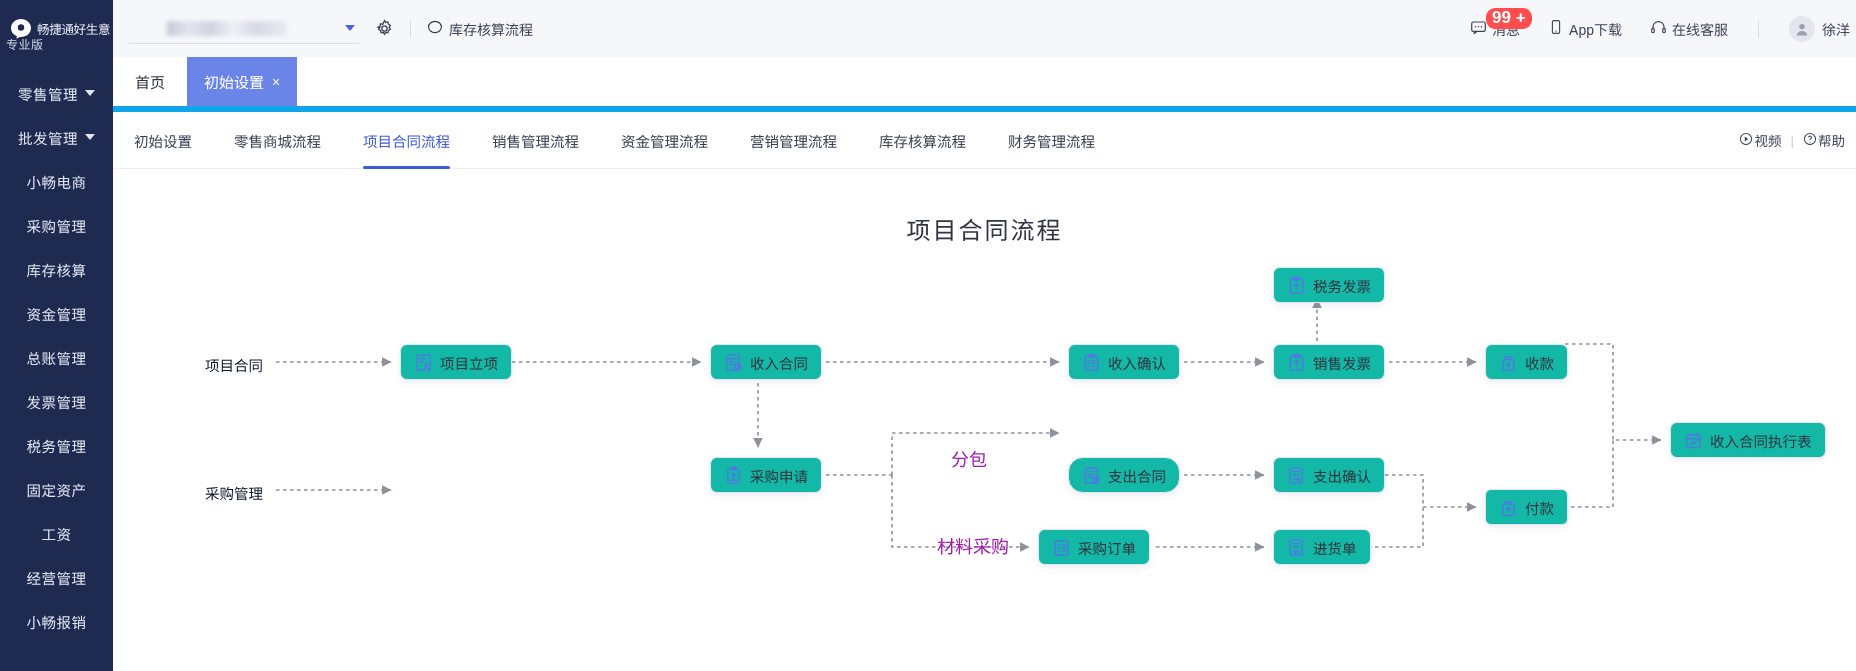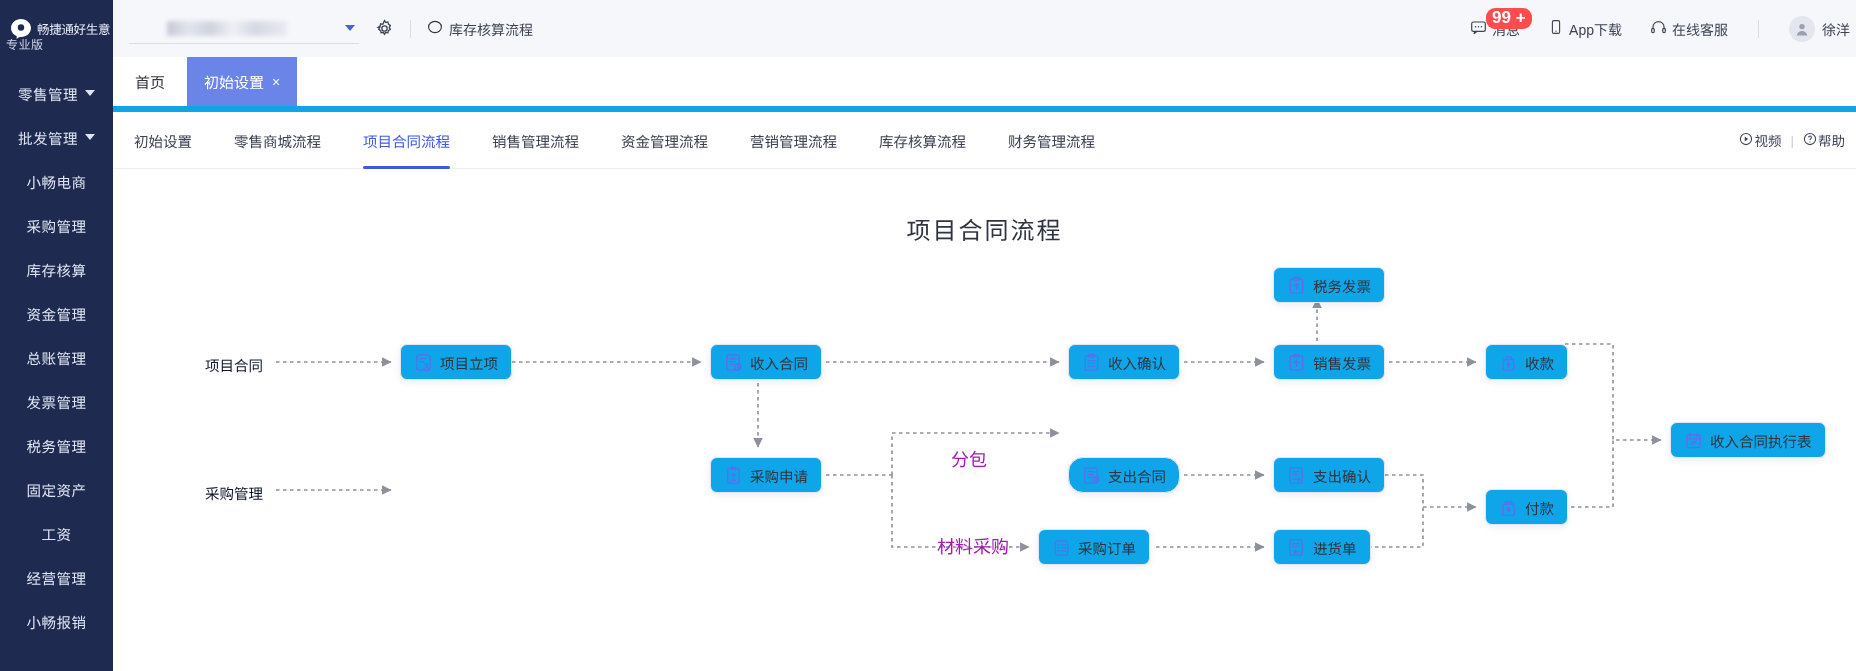--- a/index.html
+++ b/index.html
@@ -131,21 +131,21 @@
 
   
   .canvas { position:absolute; left:113px; top:169px; right:0; bottom:0; background:#fff; }
   .flow-title {
     position:absolute; left:0; right:0; top:42px; text-align:center;
     color:#2f3440; font-size:24px; letter-spacing:2px;
   }
   .diagram { position:absolute; left:0; top:0; width:1743px; height:502px; }
 
   .node {
-    position:absolute; height:36px; background:#0ea5e9;
+    position:absolute; height:36px; background:#14b8a6;
     border:1px solid #e3e6f0; border-radius:7px;
     box-shadow:0 2px 7px rgba(90,105,180,.13);
     display:flex; align-items:center; gap:7px; padding:0 13px;
     font-size:14.5px; color:#2f3440; white-space:nowrap; cursor:pointer;
   }
   .node svg { flex:none; }
   .rowlabel {
     position:absolute; font-size:14.5px; color:#0f172a; white-space:nowrap;
   }
   .edgelabel {
@@ -461,21 +461,21 @@
             <span>采购订单</span>
           </div>
           <div class="node" style="left: 1160px; top: 360px;">
             <svg width="19" height="19" viewBox="0 0 20 20" fill="none" stroke="#5b6ef0" stroke-width="1.35" stroke-linecap="round">
               <rect x="3" y="2" width="13" height="16" rx="2"></rect>
               <path d="M6 6h7M6 9h6"></path>
               <path d="M13.5 14.5h-6M9.5 12.5l-2 2 2 2"></path>
             </svg>
             <span>进货单</span>
           </div>
-          <div class="node" style="left: 1372px; top: 320px;">
+          <div class="node" style="left: 1372px; top: 320px; border-radius: 6px;">
             <svg width="19" height="19" viewBox="0 0 20 20" fill="none" stroke="#5b6ef0" stroke-width="1.35" stroke-linecap="round">
               <path d="M4.5 6.5h11l.8 9.2a2.3 2.3 0 01-2.3 2.5H6a2.3 2.3 0 01-2.3-2.5z"></path>
               <path d="M6.8 6.5V4.2h6.4v2.3"></path>
               <path d="M10 10v4.2M8.3 11.1h3.4M8.3 12.6h3.4"></path>
             </svg>
             <span>付款</span>
           </div>
           <div class="node" style="left: 1557px; top: 253px;">
             <svg width="19" height="19" viewBox="0 0 20 20" fill="none" stroke="#5b6ef0" stroke-width="1.35" stroke-linecap="round">
               <rect x="3" y="4" width="14" height="13.5" rx="2"></rect>

